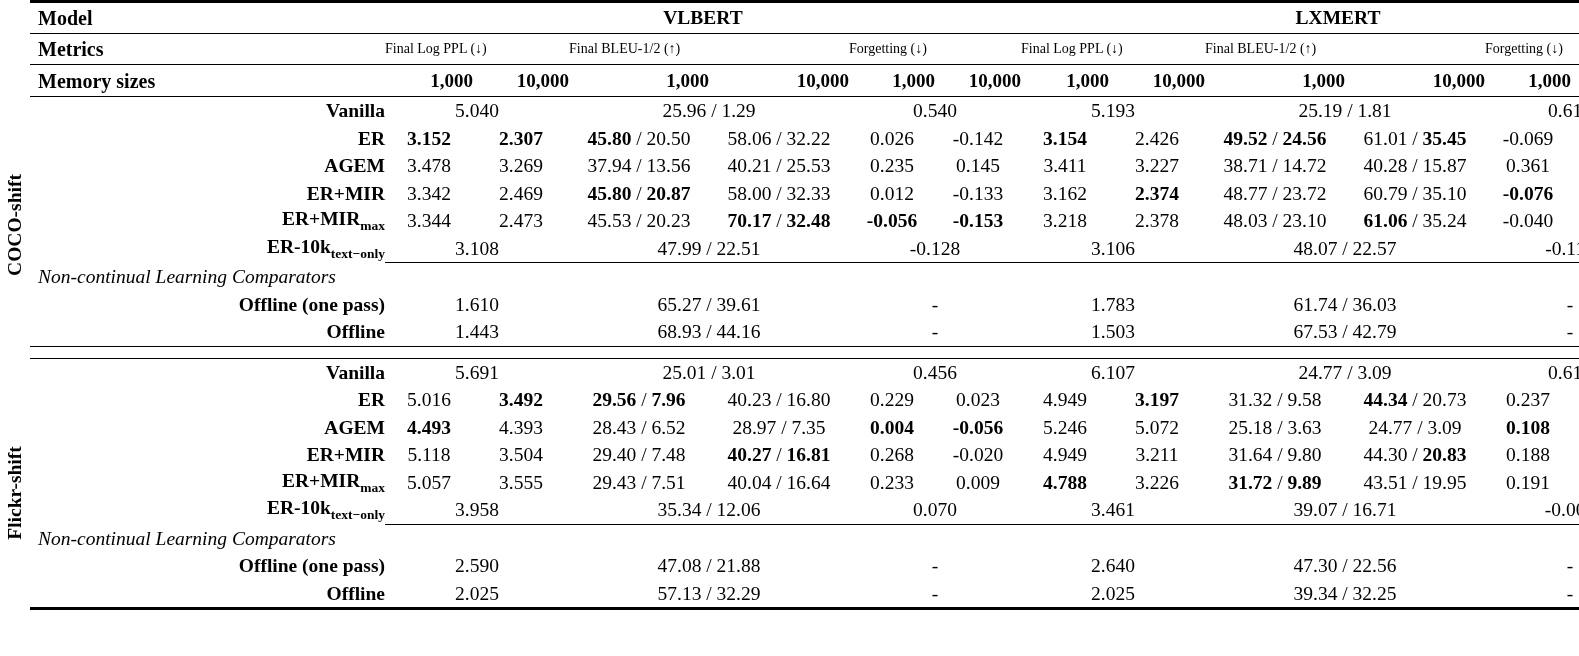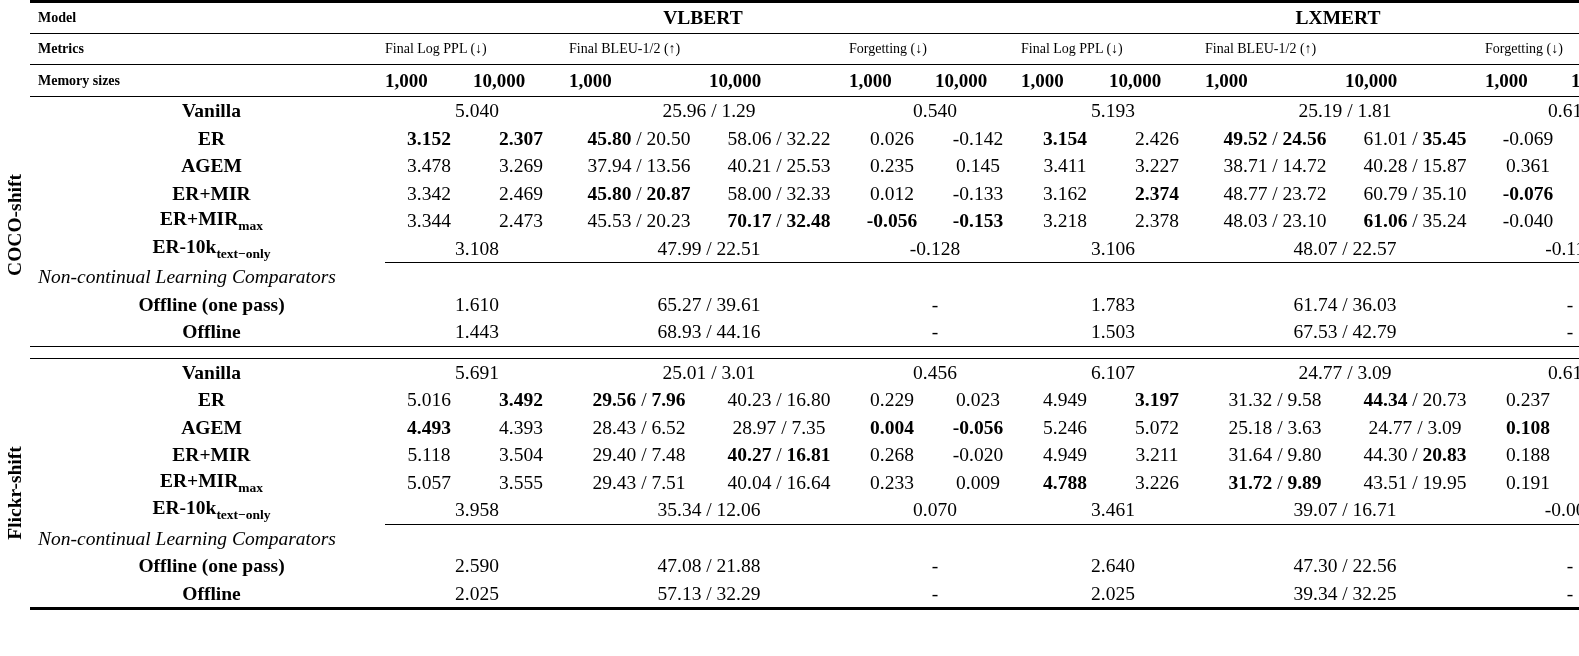--- a/index.html
+++ b/index.html
@@ -52,42 +52,42 @@
   }
   tr.gap td { height: 11px; font-size: 0; line-height: 0; }
 
   
   .hrow td { height: 30px; }
   .hrow.hrow-mem td { height: 31px; }
   .lbl {
     font-weight: bold;
     text-align: left;
     padding-left: 8px;
-    font-size: 14px;
+    font-size: 20px;
   }
   .grp {
     font-weight: bold;
     text-align: center;
     font-size: 19.5px;
   }
   .sub {
     font-weight: normal;
     font-size: 14px;
   }
   .mem {
     font-weight: bold;
-    text-align: left;
+    text-align: right;
     font-size: 19px;
   }
 
   
   .drow td { height: 27.5px; }
   .name {
     font-weight: bold;
-    text-align: center;
+    text-align: right;
     padding-left: 8px;
     font-size: 19.5px;
   }
   .name sub, .name .sb {
     font-weight: bold;
     font-size: 13.5px;
     vertical-align: sub;
     letter-spacing: 0;
   }
   .num {

